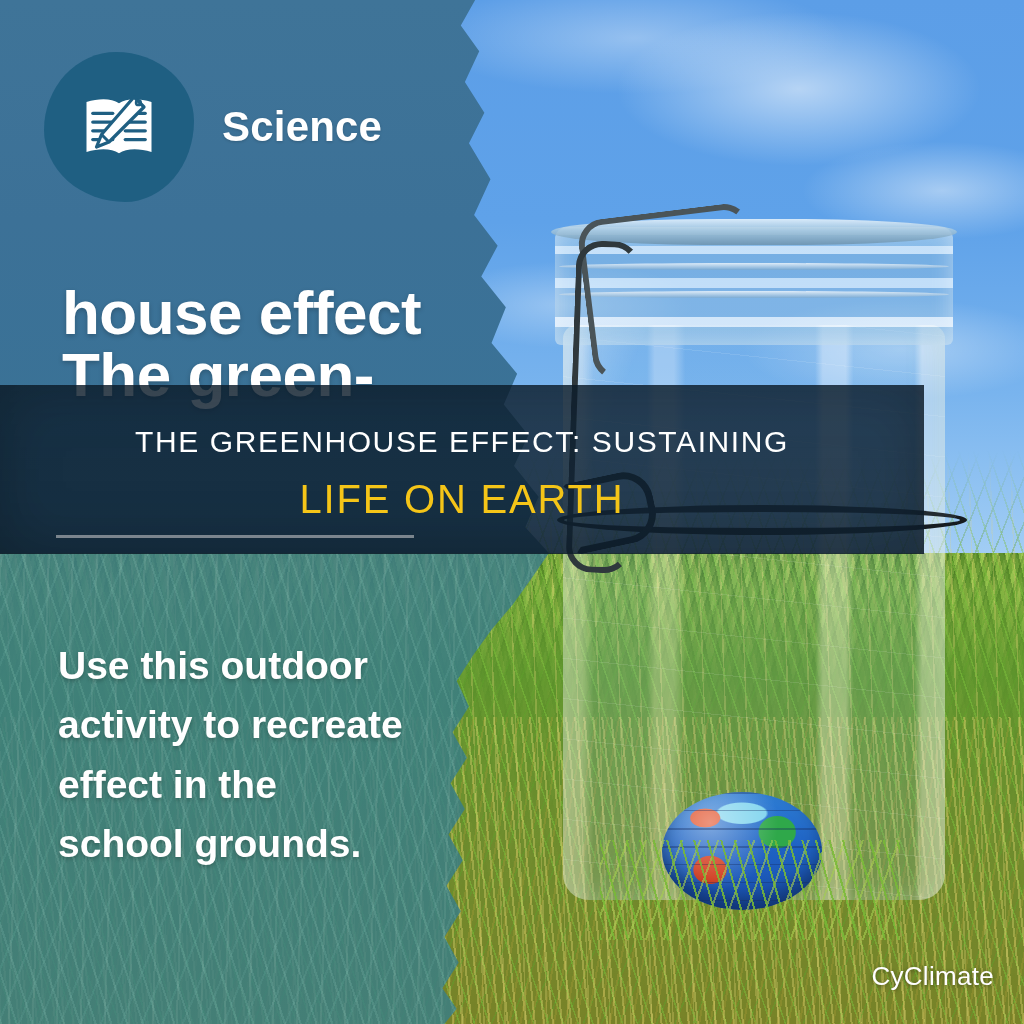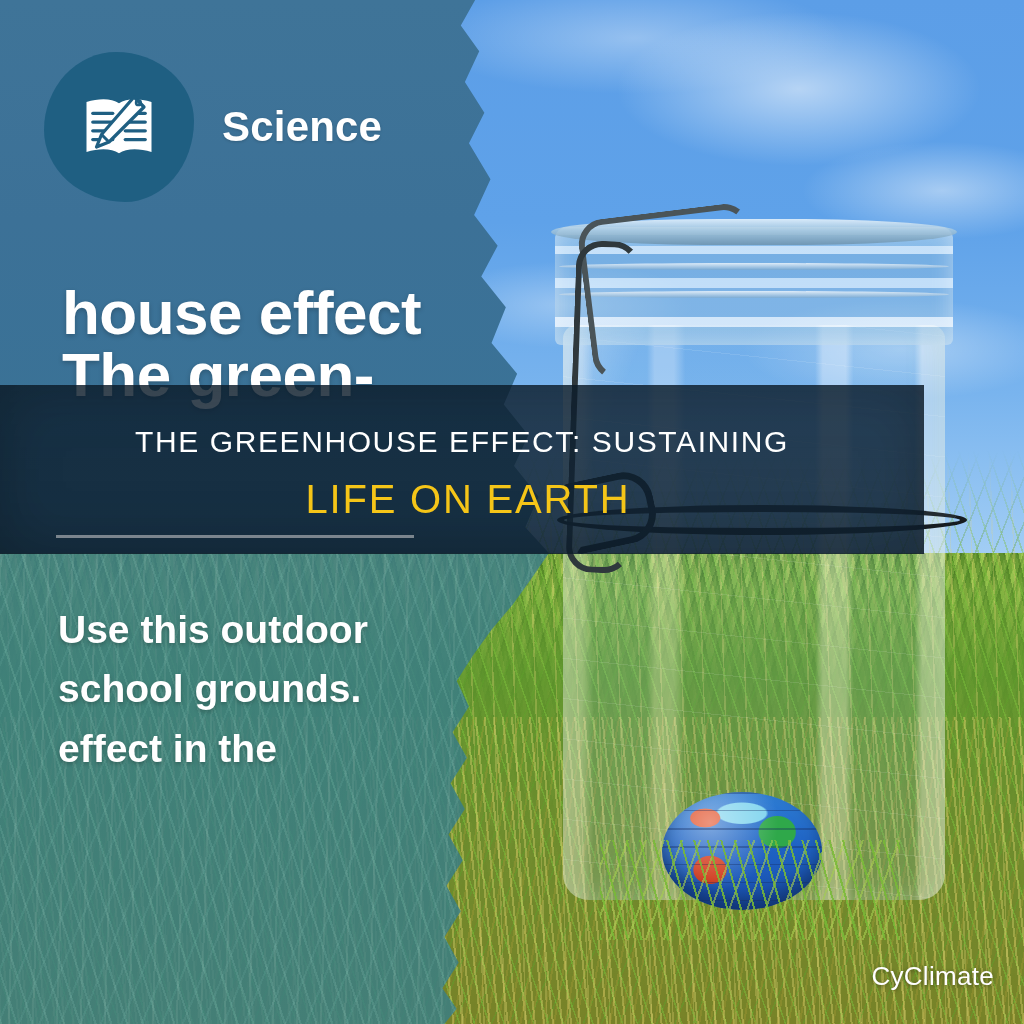--- a/index.html
+++ b/index.html
@@ -198,42 +198,41 @@
   }
 
   
   .main-title{
     position:absolute;left:62px;top:282px;width:400px;
     color:#ffffff;font-size:62px;font-weight:bold;line-height:1.0;
     letter-spacing:-.5px;text-shadow:0 2px 5px rgba(0,0,0,.22);
   }
   .main-title .ln{display:block;}
   .body-copy{
-    position:absolute;left:58px;top:600px;width:420px;
+    position:absolute;left:58px;top:636px;width:420px;
     color:#ffffff;font-size:39px;font-weight:bold;line-height:1.52;
     text-shadow:0 2px 4px rgba(0,0,0,.25);
   }
   .body-copy .ln{display:block;}
 
   
   .band{
     position:absolute;left:0;top:385px;width:924px;height:169px;
     background:linear-gradient(180deg,rgba(14,32,48,.80),rgba(16,34,50,.86));
     box-shadow:inset 0 0 60px rgba(0,0,0,.25);
   }
   .band-l1{
     position:absolute;left:0;top:40px;width:100%;
     text-align:center;color:#ffffff;font-size:30px;letter-spacing:1.6px;
     font-weight:normal;
   }
   .band-l2{
     position:absolute;left:0;top:92px;width:100%;
     text-align:center;color:#f5c518;font-size:40px;letter-spacing:1.8px;
     font-weight:normal;
-    margin-left:6px;
   }
   .band-rule{
     position:absolute;left:56px;top:150px;width:358px;height:3px;
     background:#8e969c;opacity:.85;
   }
 
   
   .watermark{
     position:absolute;right:30px;bottom:32px;
     color:#ffffff;font-size:26px;font-weight:normal;letter-spacing:.3px;
@@ -300,22 +299,23 @@
     <div class="badge-label">Science</div>
   </div>
 
   <div class="main-title">
     <span class="ln">house effect</span>
     <span class="ln">The green-</span>
   </div>
 
   <div class="body-copy">
     <span class="ln">Use this outdoor</span>
+    <span class="ln">activity to recreate</span>
+    <span class="ln">effect in the</span>
     <span class="ln">school grounds.</span>
-    <span class="ln">effect in the</span>
   </div>
 
   <div class="band">
     <div class="band-l1">THE GREENHOUSE EFFECT: SUSTAINING</div>
     <div class="band-l2">LIFE ON EARTH</div>
     <div class="band-rule"></div>
   </div>
 
   <div class="watermark">CyClimate</div>
 

